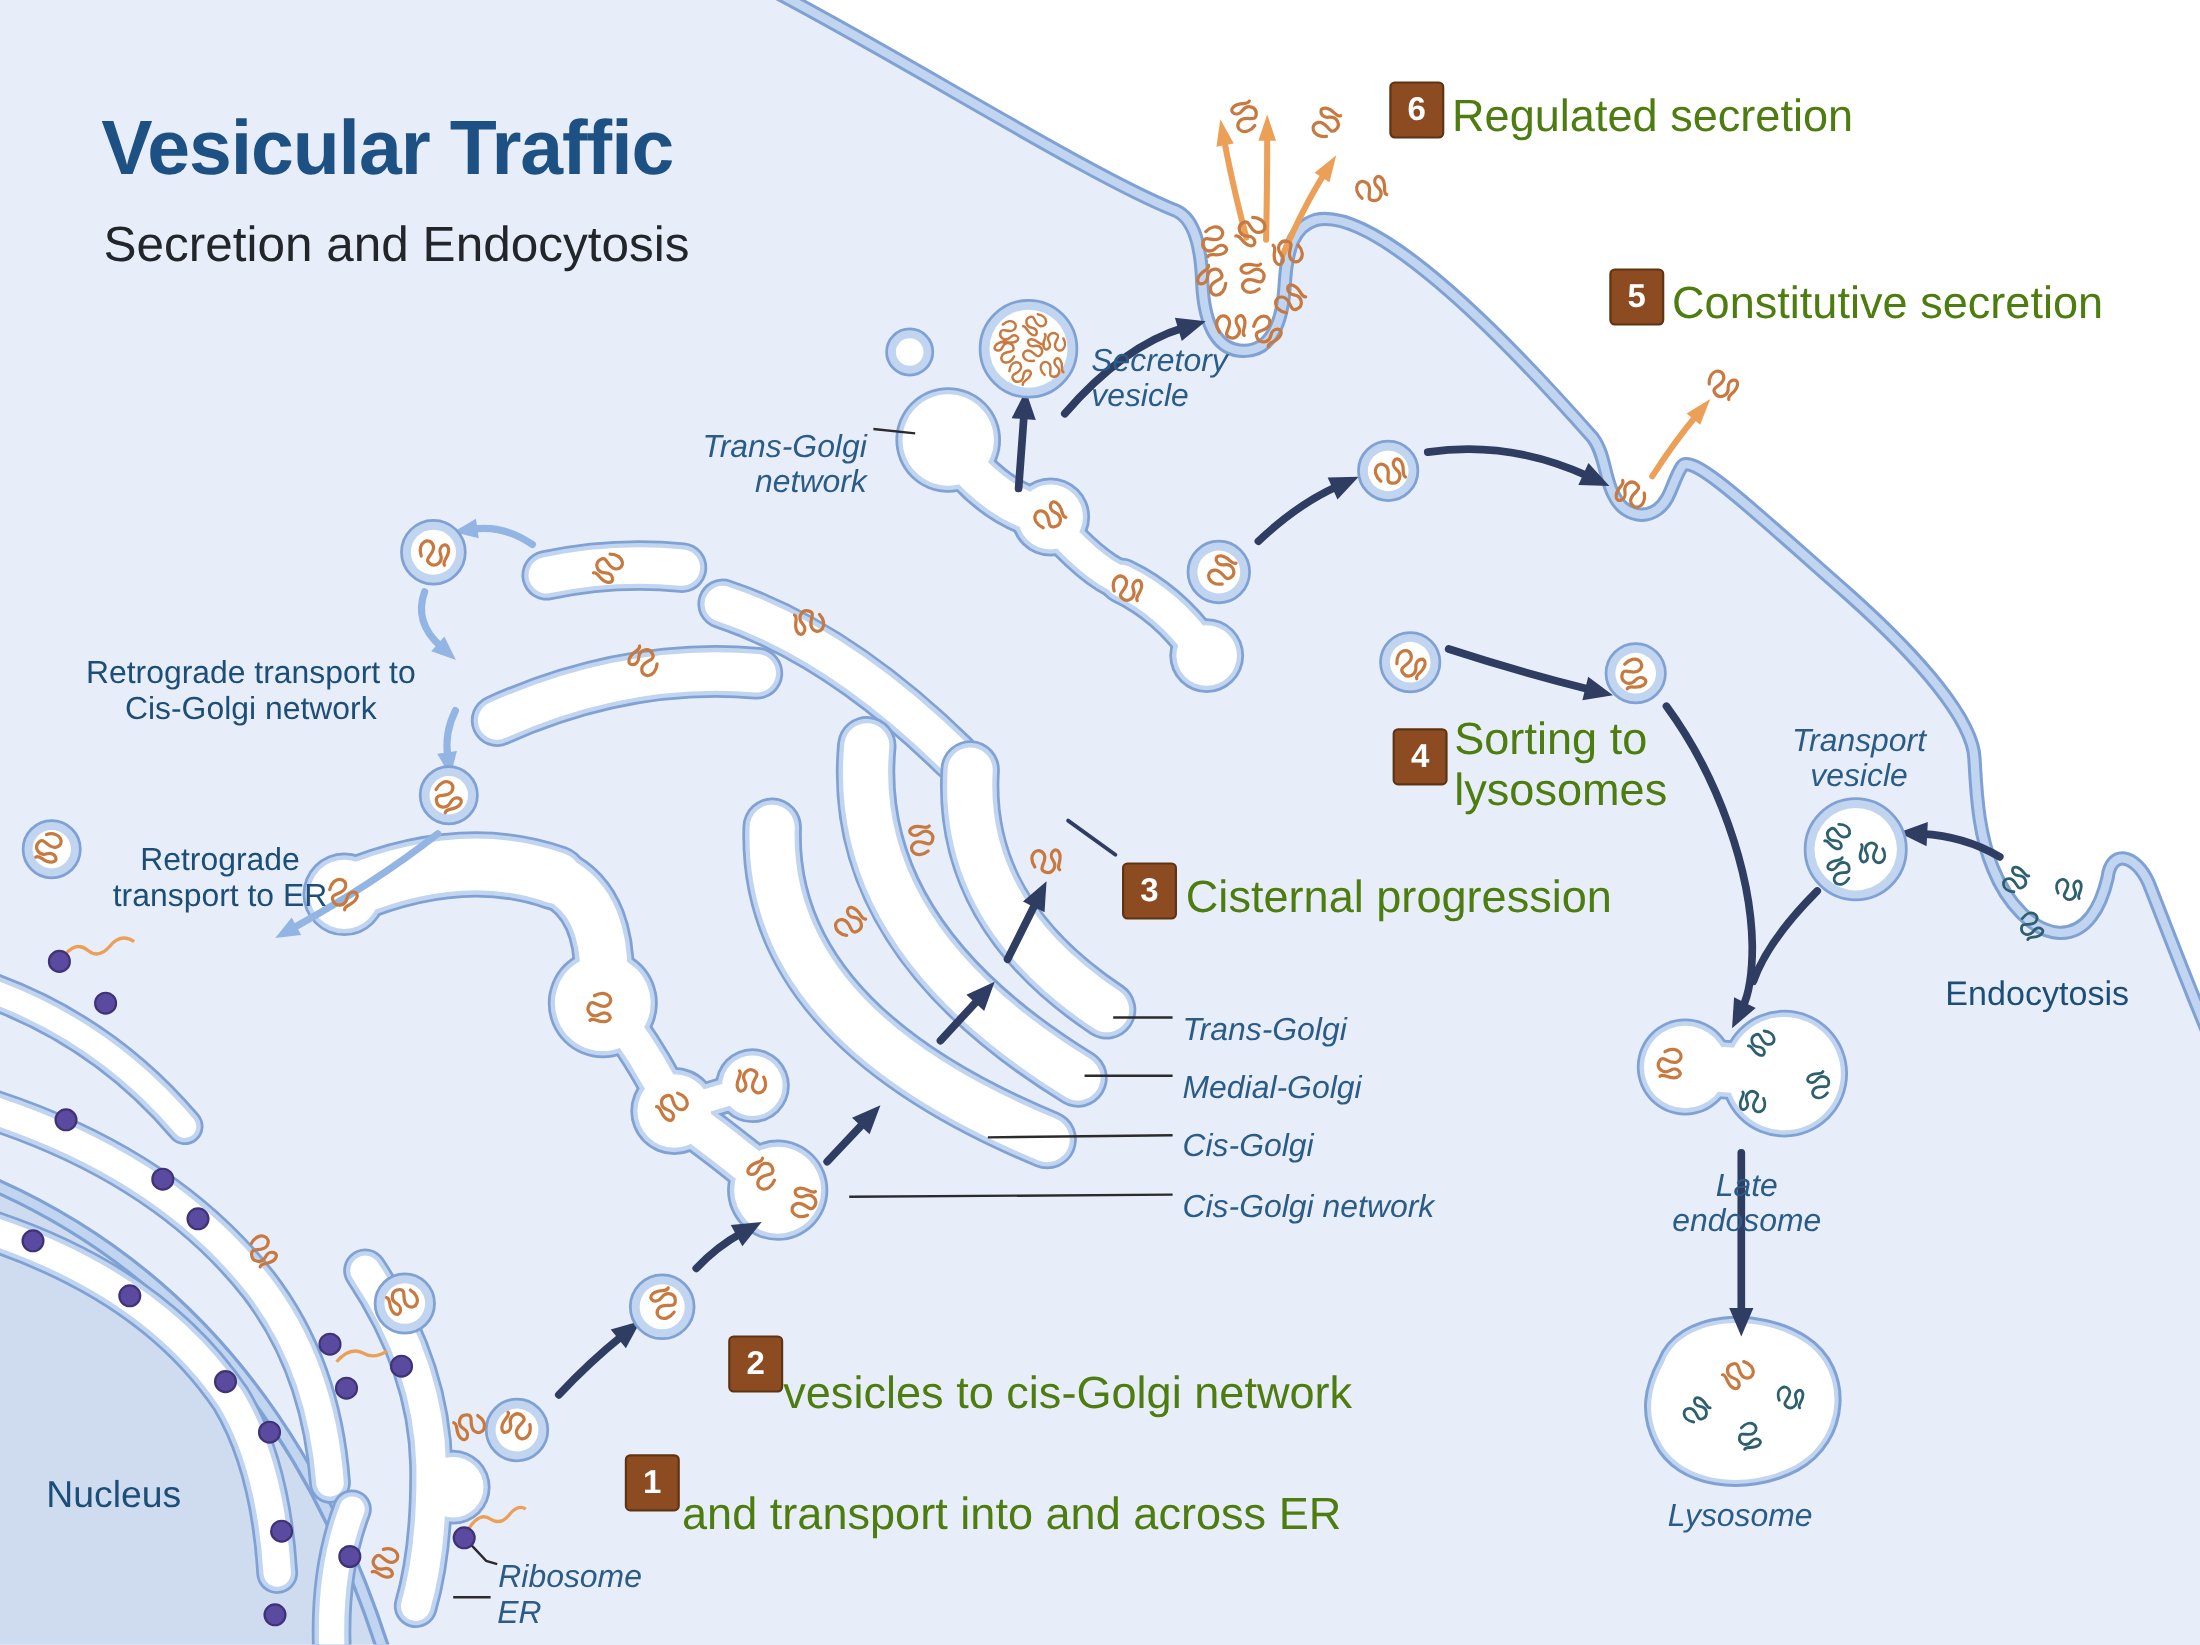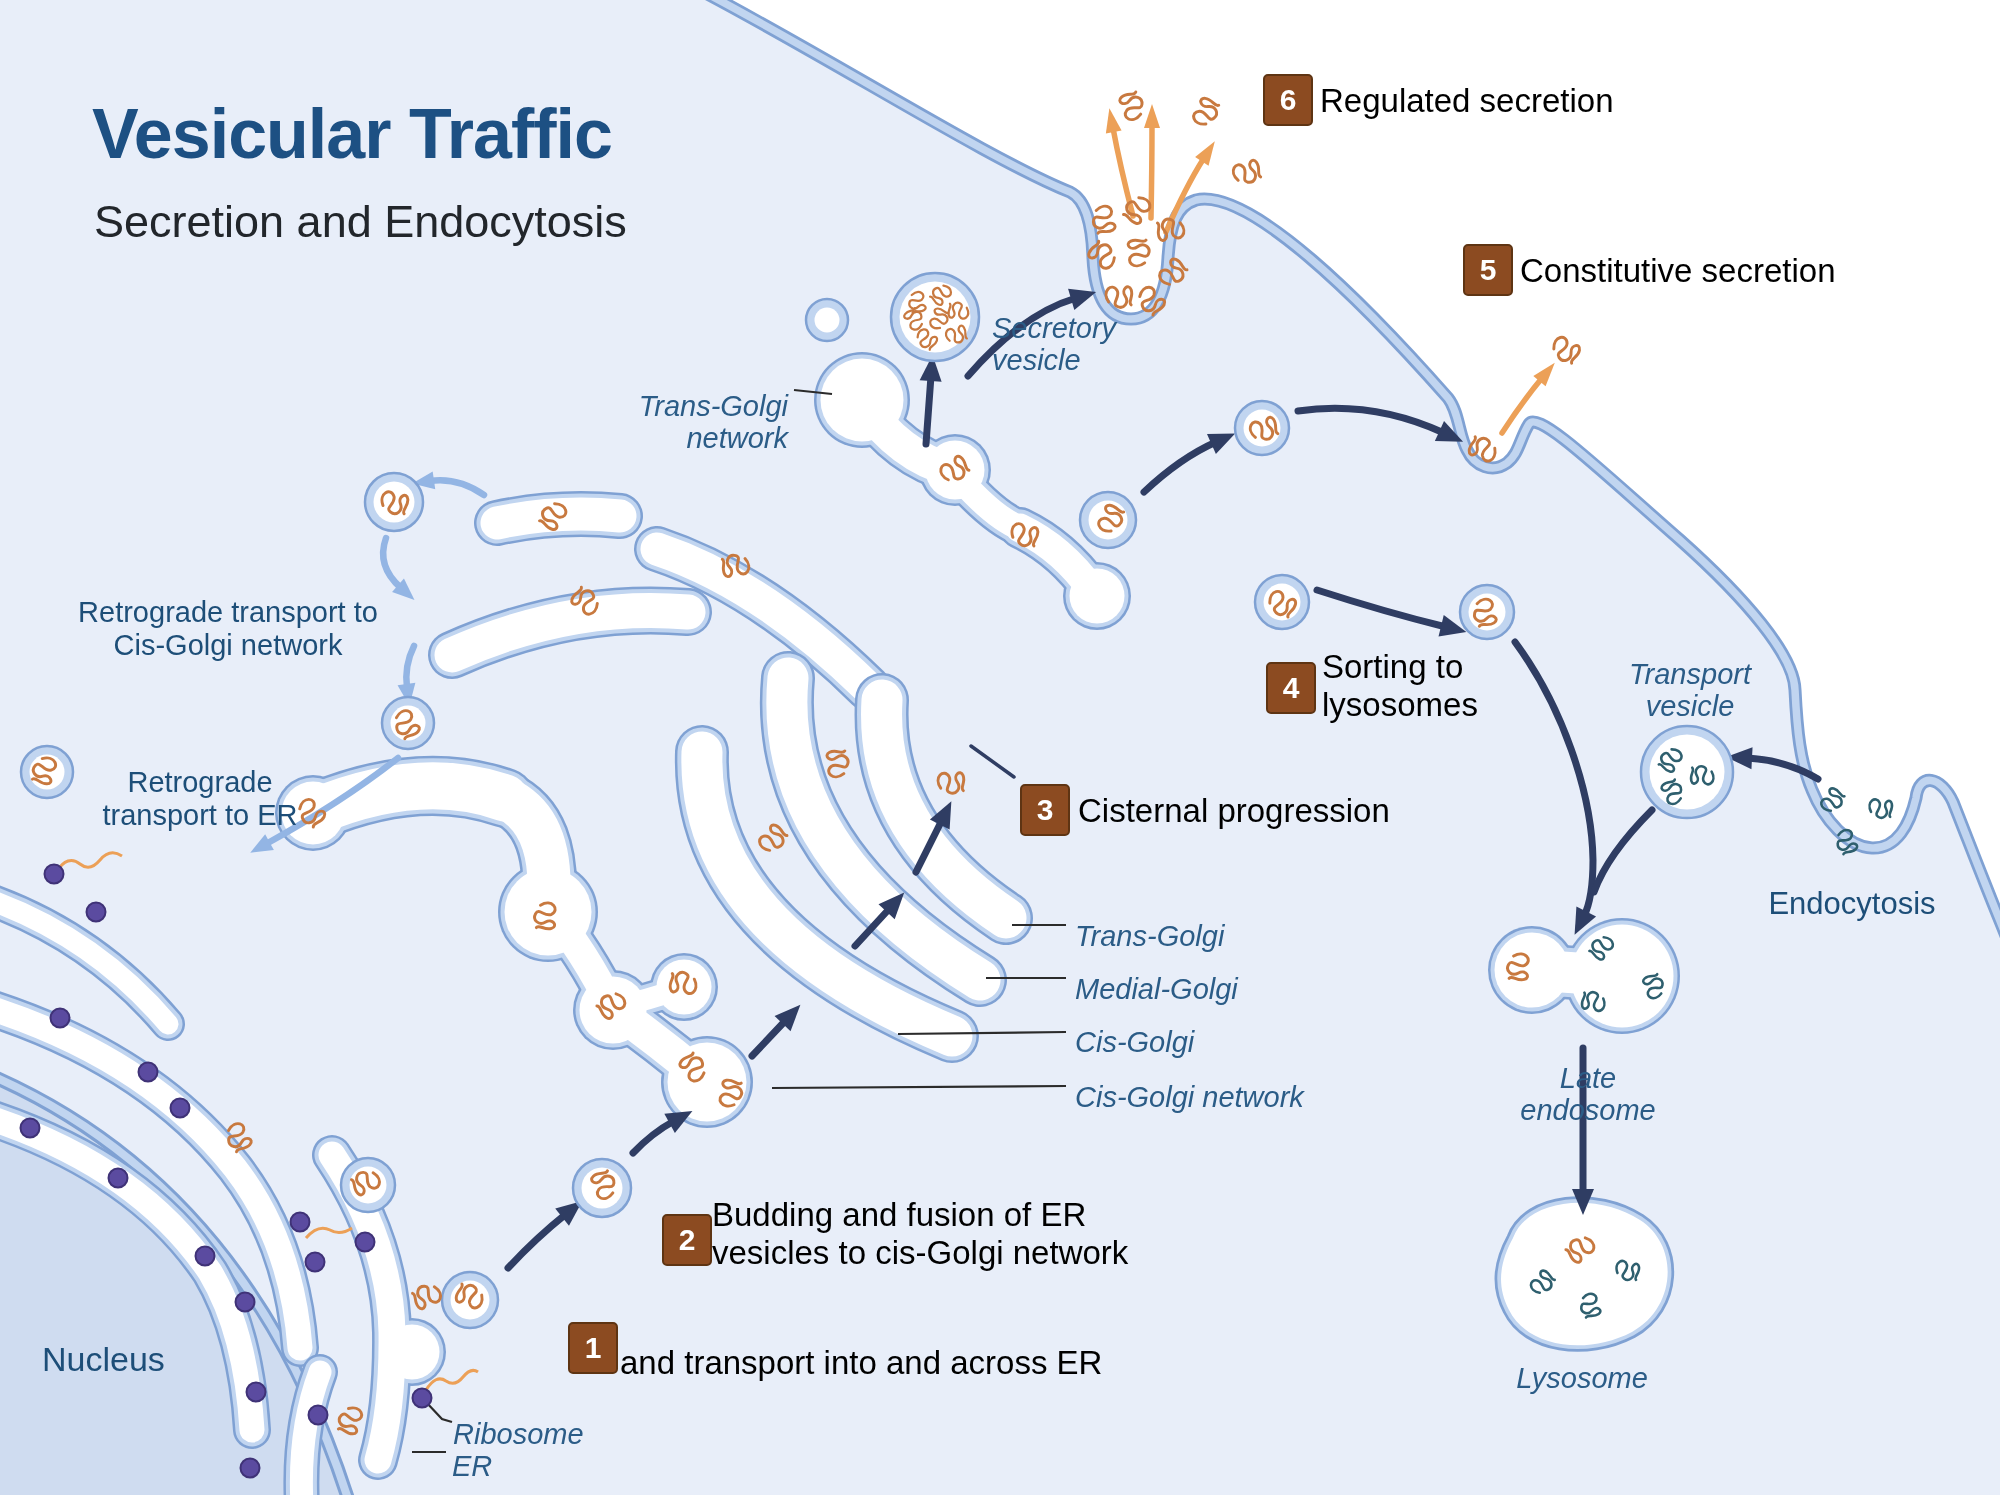--- a/index.html
+++ b/index.html
@@ -3,21 +3,21 @@
 <meta charset="utf-8">
 <style>
   html,body{margin:0;padding:0;}
   body{width:2000px;height:1495px;overflow:hidden;position:relative;
        background:var(--cyto,#e8eef9);font-family:"Liberation Sans",sans-serif;}
   #stage{position:absolute;inset:0;width:2000px;height:1495px;}
   svg#art{position:absolute;left:0;top:0;}
   .abs{position:absolute;white-space:nowrap;}
   .title{font-size:70px;font-weight:700;color:var(--titleBlue,#1d5083);letter-spacing:-1px;}
   .subtitle{font-size:45px;color:#22262b;}
-  .step{font-size:33px;color:#000000;line-height:1.14;}
+  .step{font-size:41px;color:#4d7c0f;line-height:1.14;}
   .badge{width:46px;height:48px;border-radius:5px;background:var(--badge,#8c4b21);
          border:2px solid var(--badgeBorder,#5e3413);color:var(--badgeText,#fff);
          font-size:30px;font-weight:700;display:flex;align-items:center;justify-content:center;}
   .lbl-it{font-size:29px;font-style:italic;color:var(--lblIt,#2b5c87);line-height:1.12;margin-top:12px;}
   .lbl-b{font-size:31px;color:var(--lblB,#1d4e78);line-height:1.15;}
   .ctr{transform:translateX(-50%);text-align:center;}
   .rt{text-align:right;}
 </style>
 </head>
 <body style="--cyto: #e8eef9; --titleBlue: #1d5083; --lblIt: #2b5c87; --lblB: #1d4e78; --badge: #8c4b21; --badgeBorder: #5e3413; --badgeText: #ffffff;">
@@ -353,21 +353,21 @@
 
   <div class="abs badge" style="left:1266px;top:662px">4</div>
   <div class="abs step" style="left:1322px;top:648px">
     <span>Sorting to</span><br><span>lysosomes</span></div>
 
   <div class="abs badge" style="left:1020px;top:784px">3</div>
   <div class="abs step" style="left:1078px;top:792px"><span>Cisternal progression</span></div>
 
   <div class="abs badge" style="left:662px;top:1214px">2</div>
   <div class="abs step" style="left:712px;top:1196px">
-    <span>Budding and fusion of ER</span><br><span>vesicles to cis-Golgi network</span></div>
+    <br><span>vesicles to cis-Golgi network</span></div>
 
   <div class="abs badge" style="left:568px;top:1322px">1</div>
   <div class="abs step" style="left:620px;top:1306px">
     <br><span>and transport into and across ER</span></div>
 
   <div class="abs lbl-it rt" style="right:1212px;top:378px">
     <span>Trans-Golgi</span><br><span>network</span></div>
 
   <div class="abs lbl-it" style="left:992px;top:300px">
     <span>Secretory</span><br><span>vesicle</span></div>

